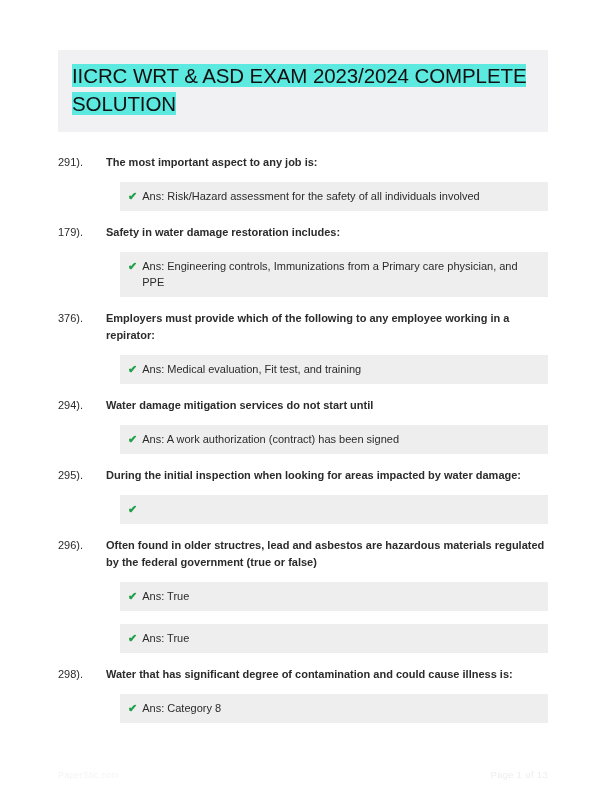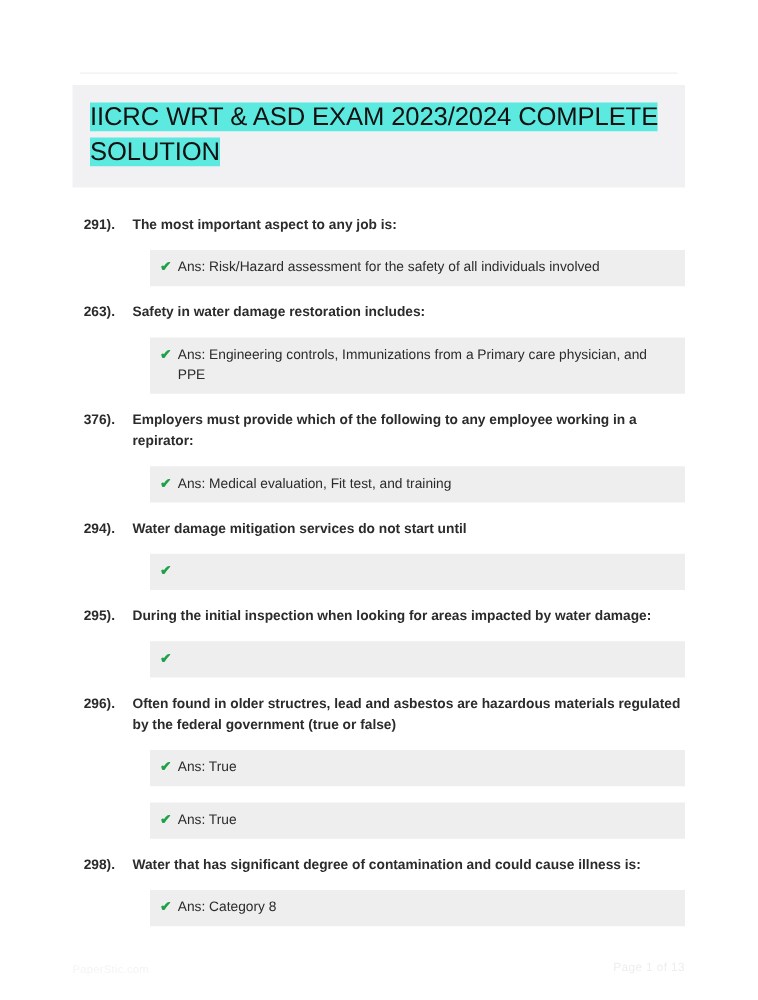--- a/index.html
+++ b/index.html
@@ -31,21 +31,21 @@
     left: 64px;
     right: 64px;
     top: 58px;
     height: 1px;
     background: #f0f0f2;
   }
 
   .content {
     position: absolute;
     left: 0;
-    top: 68px;
+    top: 50px;
     width: 606px;
   }
 
   
   .title-block {
     margin: 0 58px 0 58px;
     background: #f1f1f4;
     padding: 12px 12px 14px 14px;
     box-sizing: border-box;
   }
@@ -72,28 +72,27 @@
     margin-bottom: 13px;
   }
 
   .q-row {
     display: flex;
     align-items: flex-start;
   }
   .q-num {
     width: 48px;
     flex: 0 0 48px;
-    text-align: right;
+    text-align: left;
     padding-right: 14px;
     box-sizing: border-box;
     font-size: 11px;
     line-height: 17px;
     color: #2b2b2b;
     white-space: nowrap;
-    font-weight: bold;
   }
   .q-text {
     flex: 1 1 auto;
     font-size: 11px;
     line-height: 17px;
     color: #2b2b2b;
     padding-right: 2px;
     font-weight: bold;
   }
 
@@ -170,21 +169,21 @@
             <div class="ans-box">
               <div class="ans-inner">
                 <span class="check-icon">✔</span>
                 <span class="ans-text">Ans: Risk/Hazard assessment for the safety of all individuals involved</span>
               </div>
             </div>
           </div>
         </div>
         <div class="qa-item">
           <div class="q-row">
-            <div class="q-num">263).</div>
+            <div class="q-num">179).</div>
             <div class="q-text">Safety in water damage restoration includes:</div>
           </div>
           <div class="ans-wrap">
             <div class="ans-box">
               <div class="ans-inner">
                 <span class="check-icon">✔</span>
                 <span class="ans-text">Ans: Engineering controls, Immunizations from a Primary care physician, and PPE</span>
               </div>
             </div>
           </div>
@@ -205,20 +204,21 @@
         </div>
         <div class="qa-item">
           <div class="q-row">
             <div class="q-num">294).</div>
             <div class="q-text">Water damage mitigation services do not start until</div>
           </div>
           <div class="ans-wrap">
             <div class="ans-box">
               <div class="ans-inner">
                 <span class="check-icon">✔</span>
+                <span class="ans-text">Ans: A work authorization (contract) has been signed</span>
               </div>
             </div>
           </div>
         </div>
         <div class="qa-item">
           <div class="q-row">
             <div class="q-num">295).</div>
             <div class="q-text">During the initial inspection when looking for areas impacted by water damage:</div>
           </div>
           <div class="ans-wrap">

